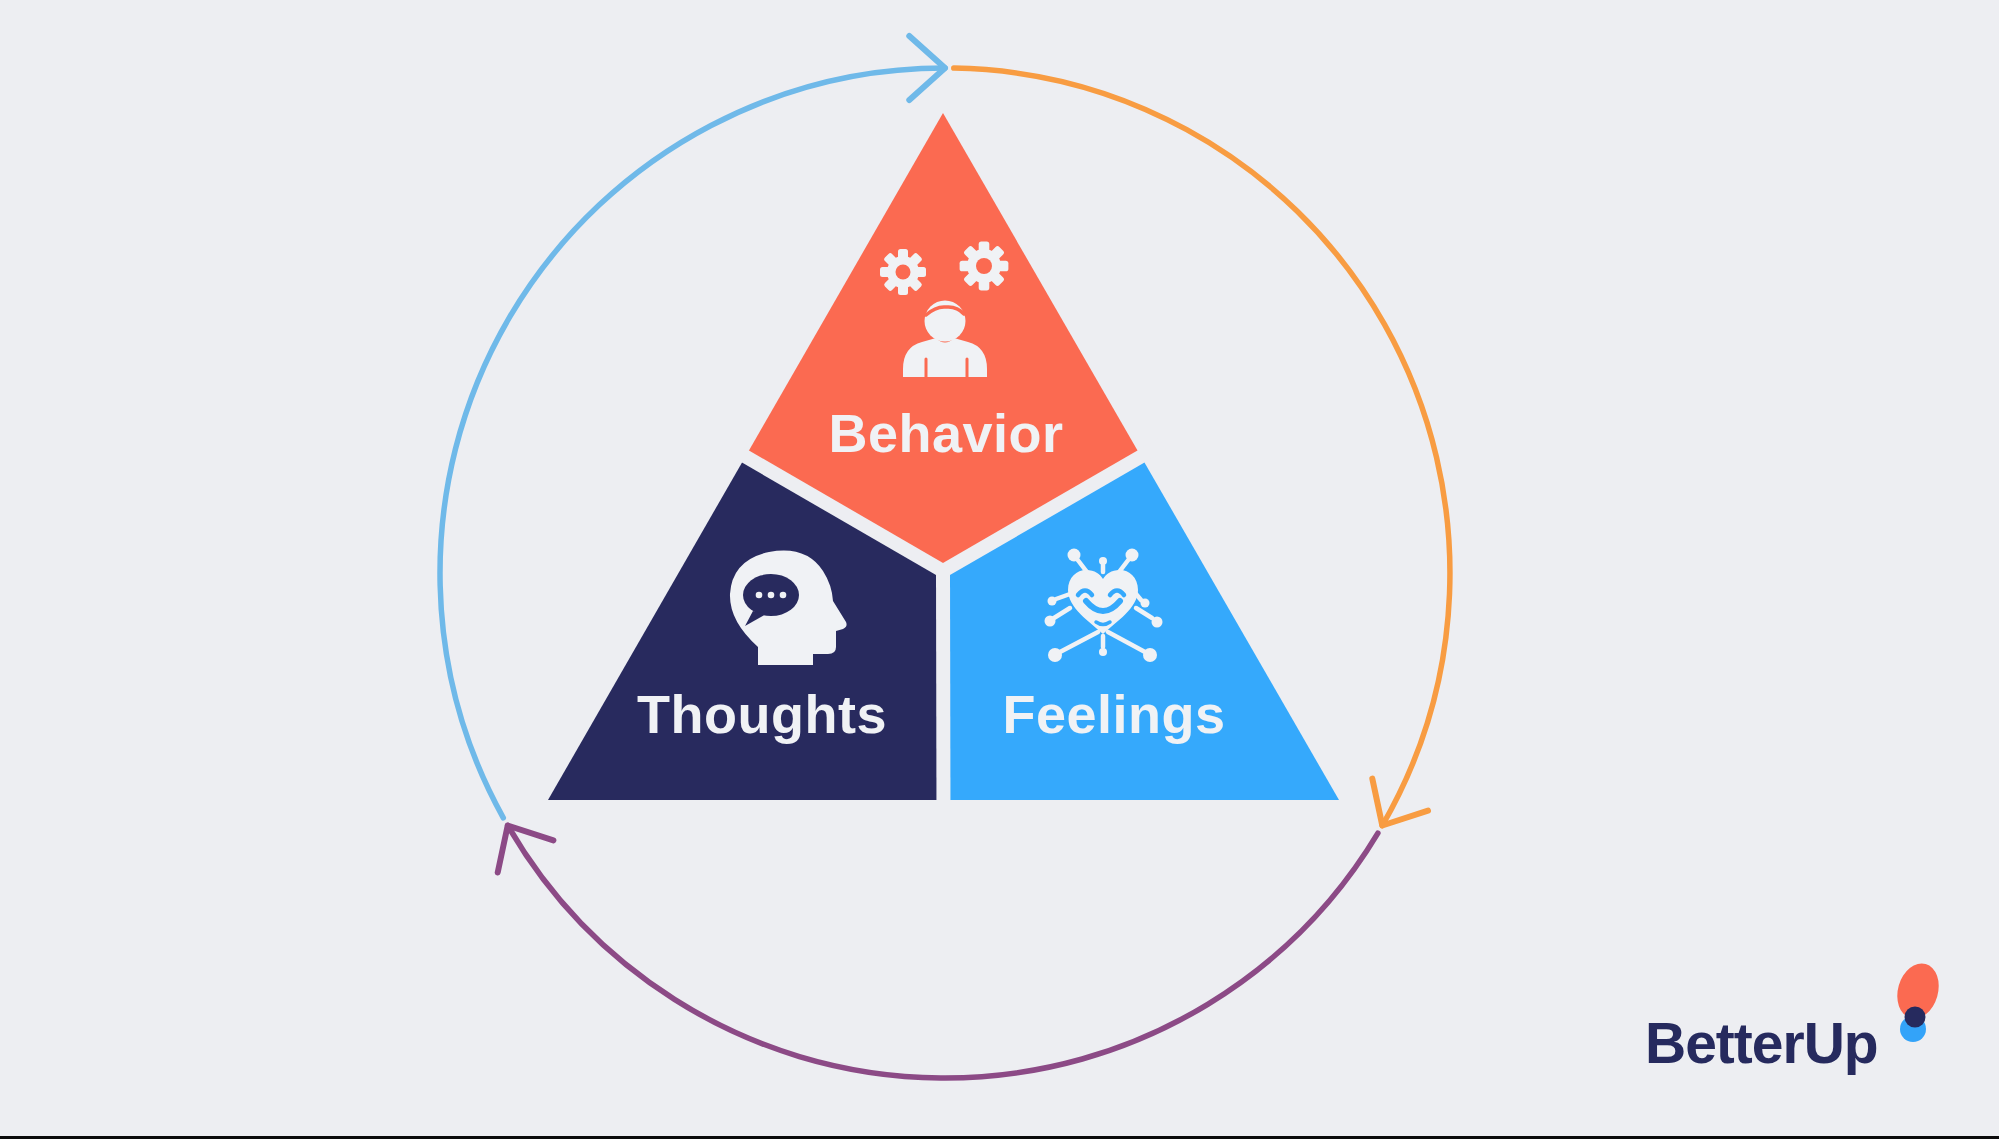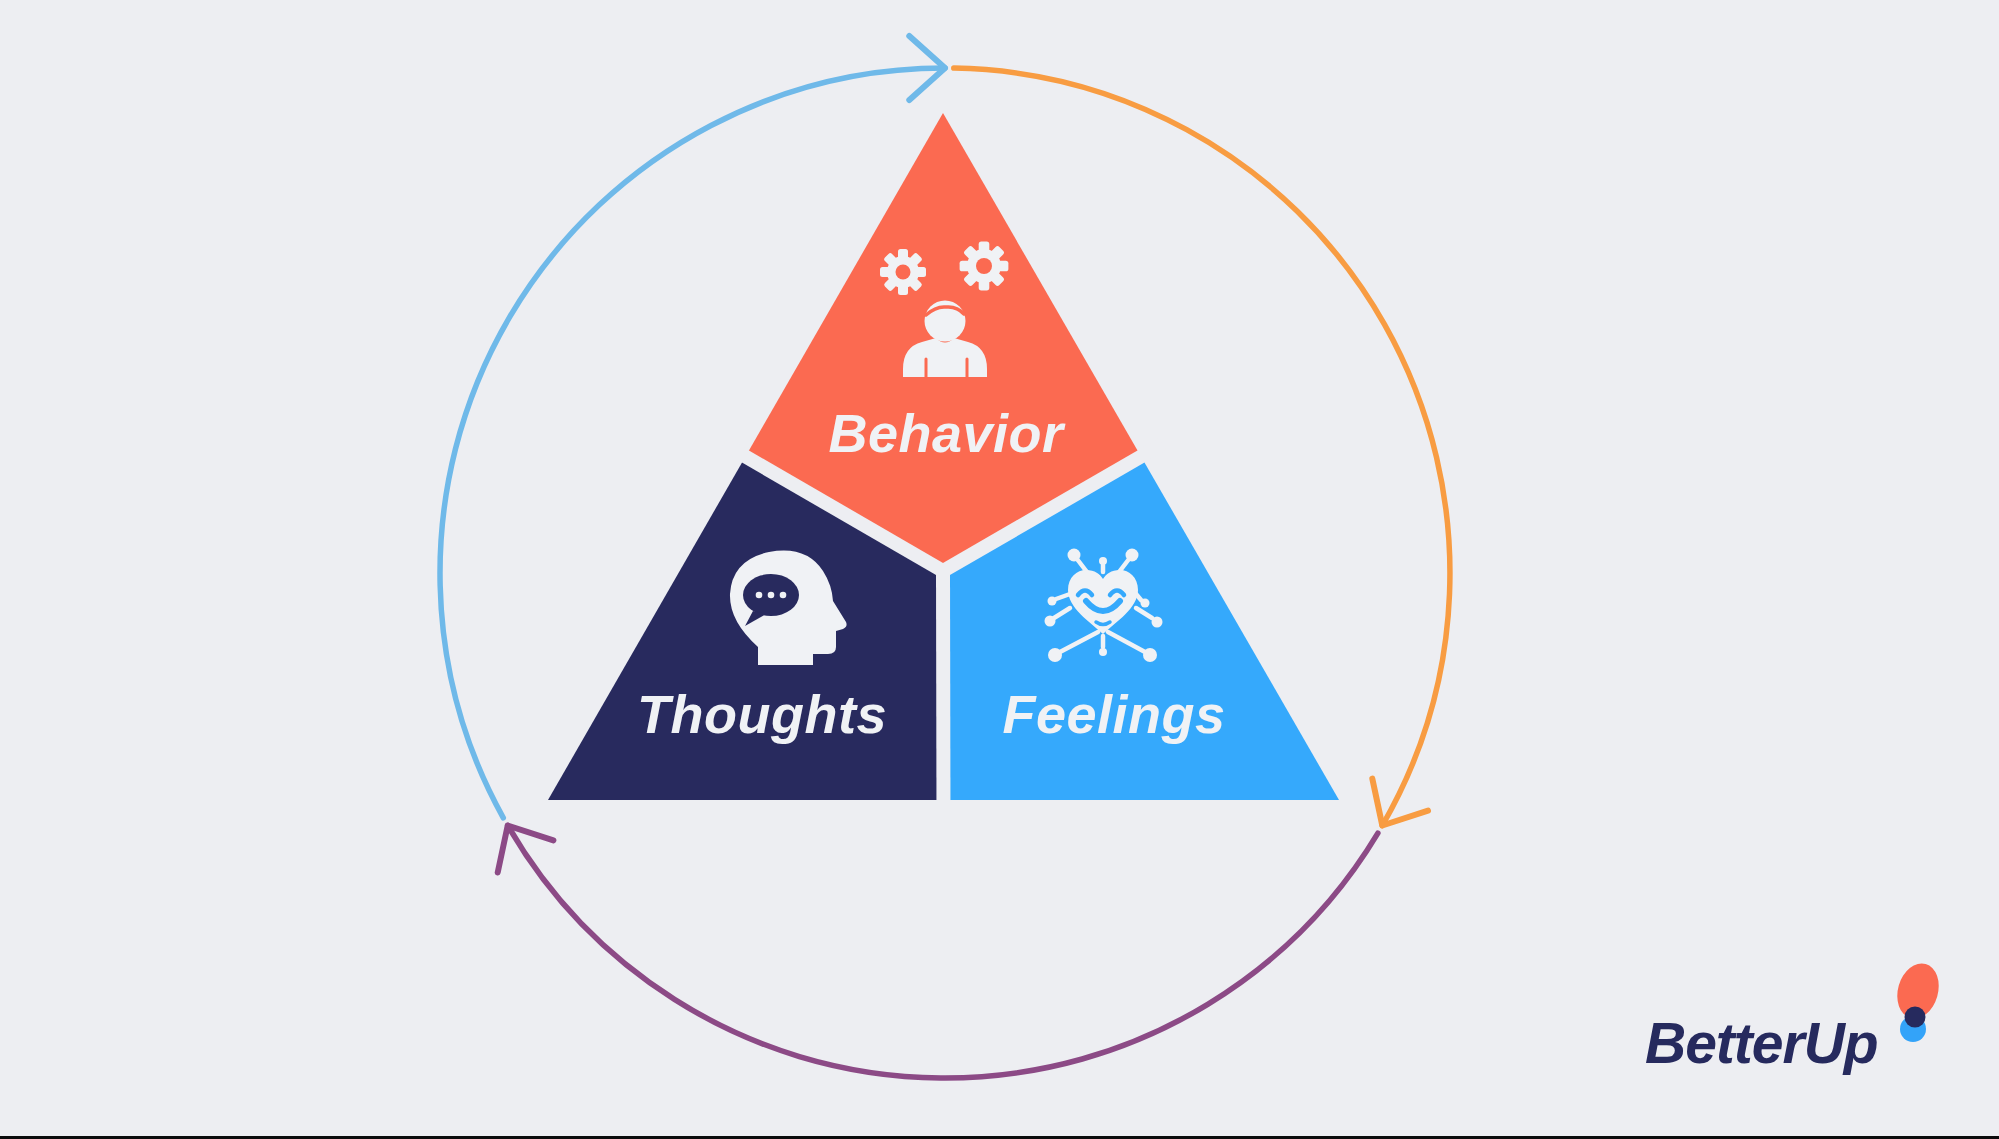--- a/index.html
+++ b/index.html
@@ -8,21 +8,20 @@
     width: 1999px;
     height: 1139px;
     overflow: hidden;
     background: #EDEEF2;
     font-family: "Liberation Sans", sans-serif;
   }
   .stage {
     position: relative;
     width: 1999px;
     height: 1139px;
-    font-style: italic;
   }
   svg { display: block; }
   .section-label {
     font-family: "Liberation Sans", sans-serif;
     font-weight: 700;
     font-size: 54px;
     letter-spacing: 0.5px;
   }
   .logo-text {
     font-family: "Liberation Sans", sans-serif;

